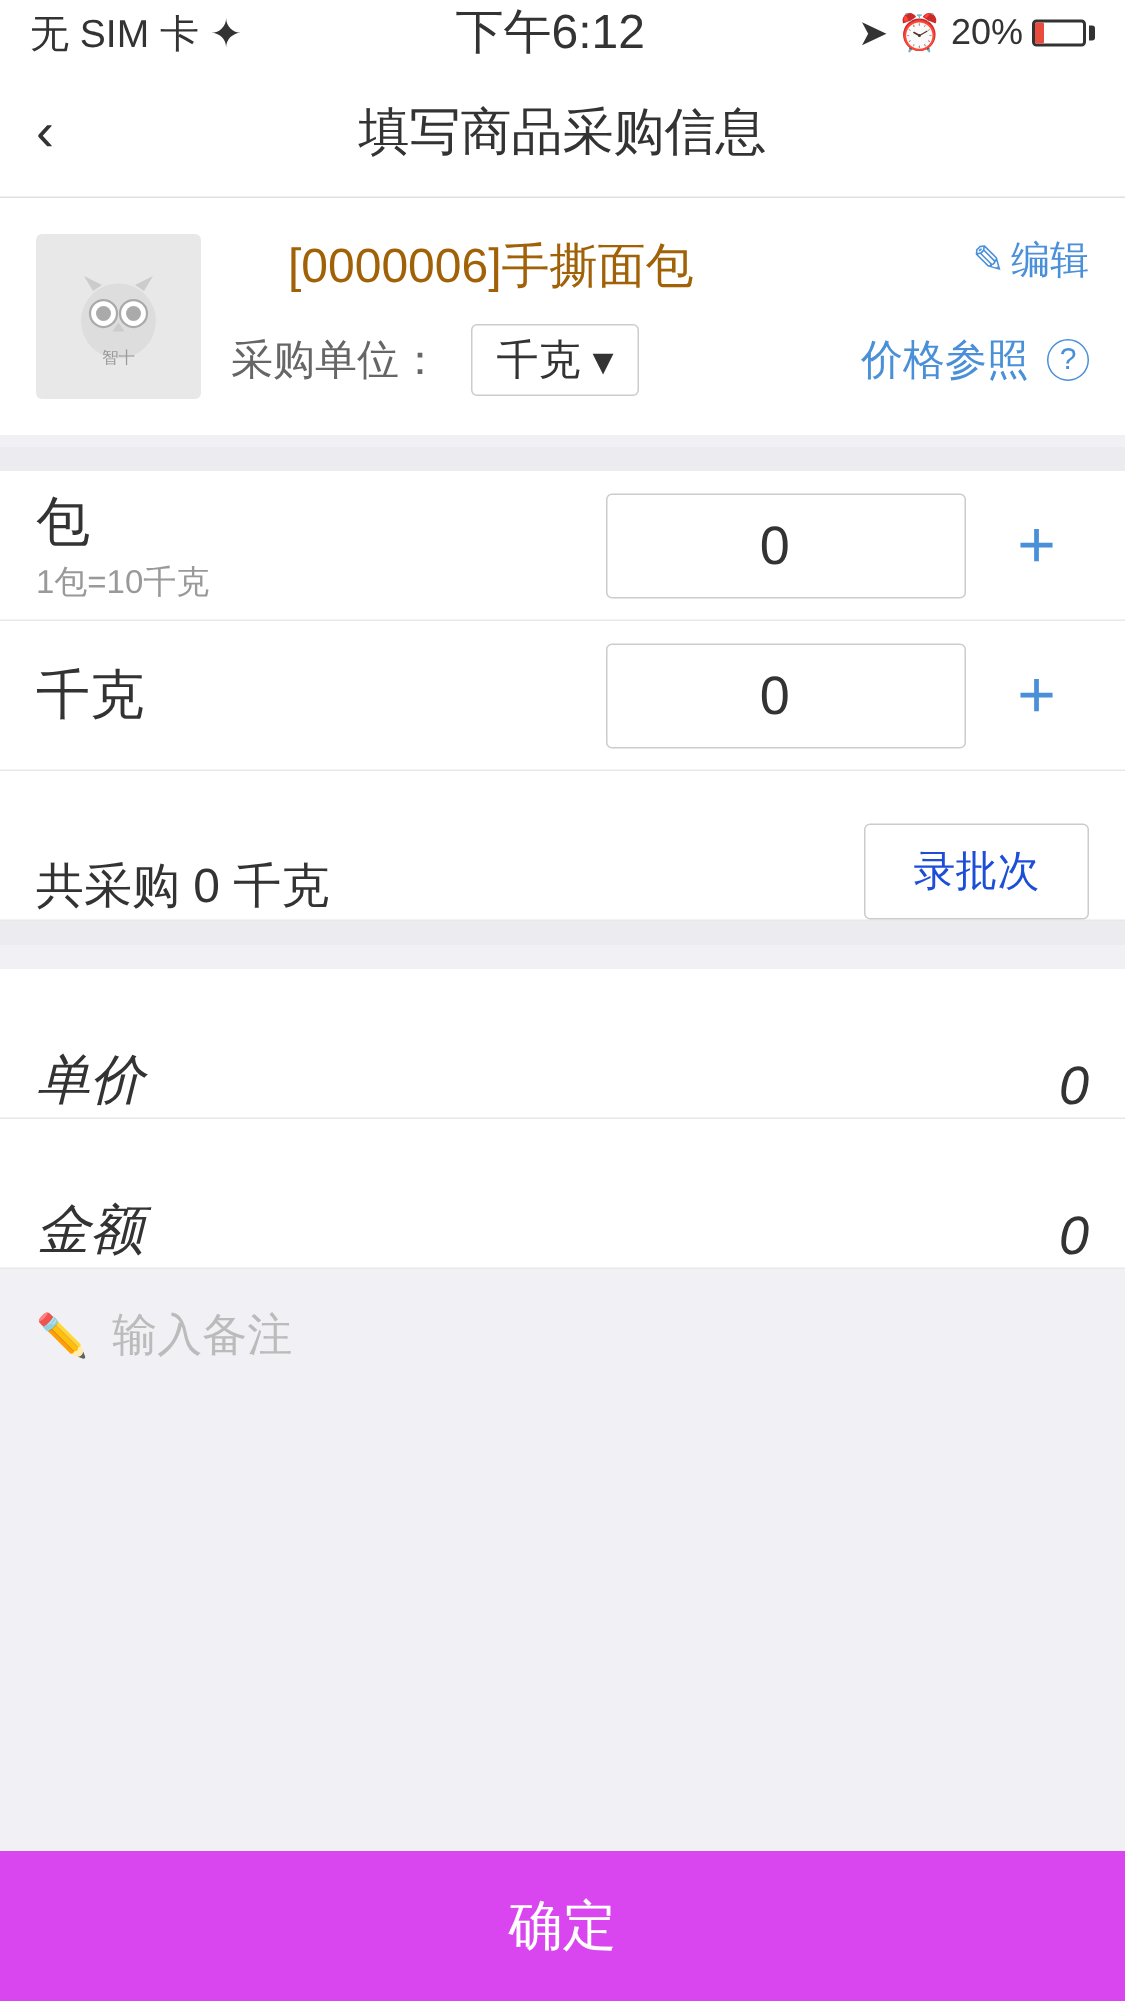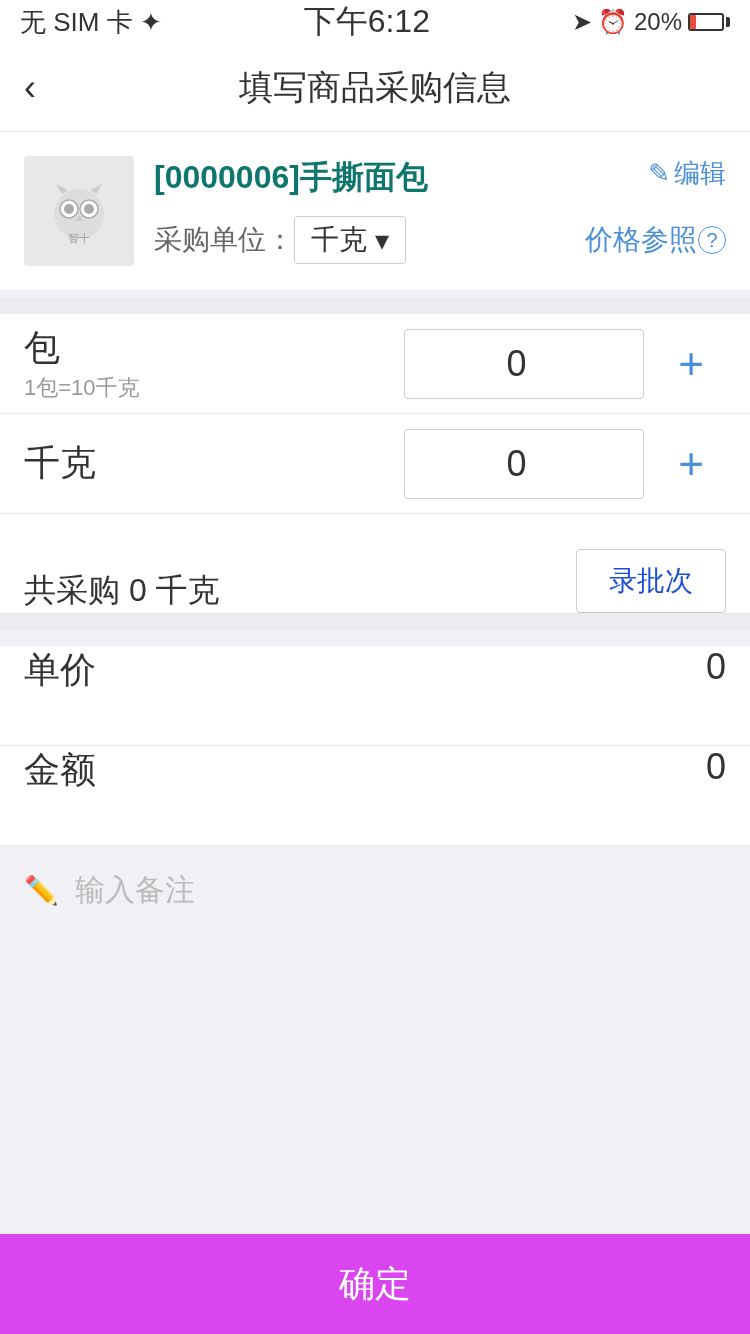--- a/index.html
+++ b/index.html
@@ -86,37 +86,37 @@
       display: flex;
       flex-direction: column;
       gap: 16px;
     }
     .product-header {
       display: flex;
       justify-content: space-between;
       align-items: flex-start;
     }
     .product-name {
-      font-size: 32px; color: #0f766e; font-weight: 700;
+      font-size: 32px; color: #a16207; font-weight: 400; margin-left: 38px;
     }
     .edit-btn {
       font-size: 26px; color: #4a90d9; display: flex; align-items: center; gap: 4px;
       cursor: pointer; white-space: nowrap;
     }
     .product-unit-row {
       display: flex; align-items: center; justify-content: space-between;
     }
     .unit-label { font-size: 28px; color: #666; }
     .unit-select {
       border: 1px solid #ccc; border-radius: 4px;
       padding: 4px 16px; font-size: 28px; color: #333;
       display: flex; align-items: center; gap: 8px; cursor: pointer;
     }
     .price-ref {
-      font-size: 28px; color: #4a90d9; display: flex; align-items: center; gap: 1px;
+      font-size: 28px; color: #4a90d9; display: flex; align-items: center; gap: 12px;
       cursor: pointer;
     }
 
     
     .divider-block {
       height: 16px; background: #ebebf0;
     }
 
     
     .input-section {
@@ -168,24 +168,25 @@
       padding: 12px 32px; font-size: 28px; color: #1d4ed8;
       background: #fff; cursor: pointer; margin-left: 36px;
     }
 
     
     .price-section {
       background: #fff;
       margin-top: 16px;
     }
     .price-row {
-      display: flex; align-items: flex-start; justify-content: space-between;
+      display: flex; align-items: flex-end; justify-content: space-between;
       padding: 0 24px;
       height: 100px;
       border-bottom: 1px solid #e8e8e8;
+      font-style: italic;
     }
     .price-row-label { font-size: 36px; color: #333; }
     .price-row-value { font-size: 36px; color: #333; }
 
     
     .notes-section {
       background: #f0f0f5;
       padding: 24px;
       min-height: 220px;
       margin-top: 0;
@@ -259,21 +260,21 @@
   </div>
   <div class="product-info">
     <div class="product-header">
       <span class="product-name">[0000006]手撕面包</span>
       <span class="edit-btn">
         <span>✎</span>
         <span>编辑</span>
       </span>
     </div>
     <div class="product-unit-row">
-      <div style="display:flex;align-items:center;gap:0;">
+      <div style="display:flex;align-items:center;gap:20px;">
         <span class="unit-label">采购单位：</span>
         <div class="unit-select">
           <span>千克</span>
           <span>▾</span>
         </div>
       </div>
       <div class="price-ref">
         <span>价格参照</span>
         <span style="border:1px solid #4a90d9;border-radius:50%;width:28px;height:28px;display:inline-flex;align-items:center;justify-content:center;font-size:20px;">?</span>
       </div>

